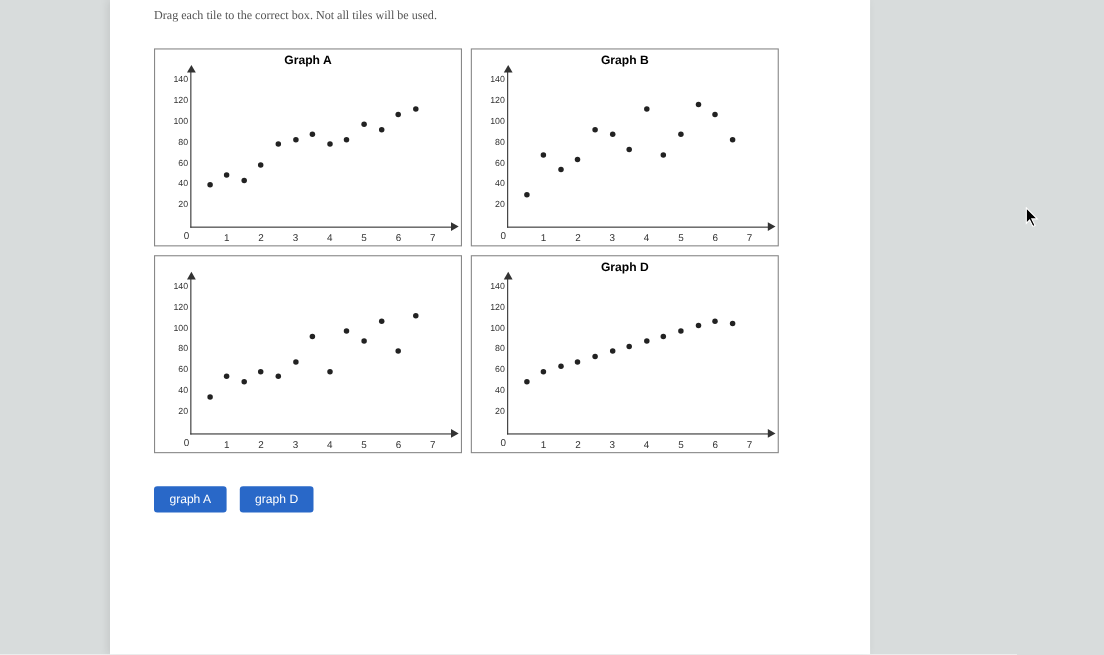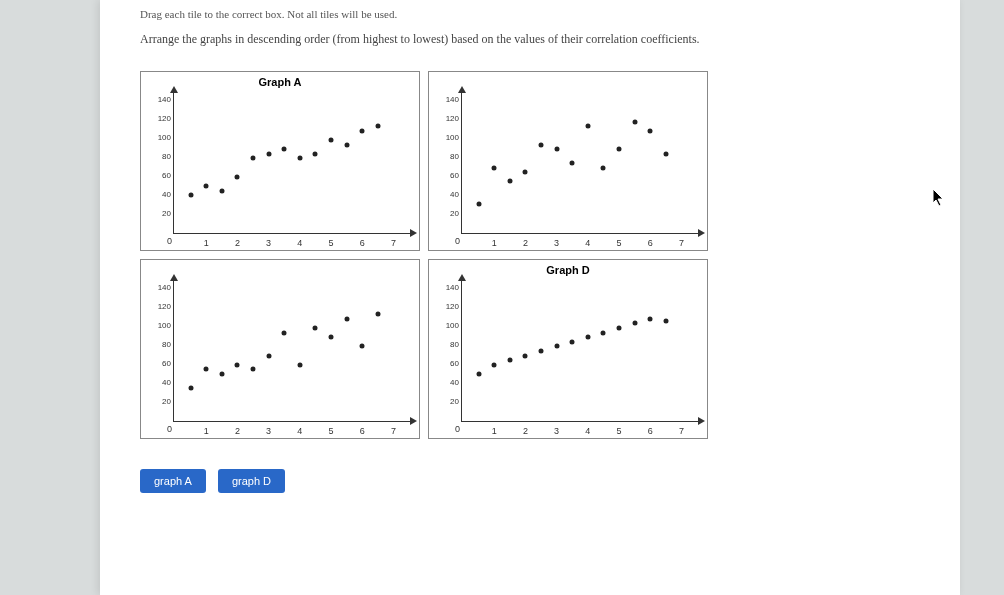--- a/index.html
+++ b/index.html
@@ -1,17 +1,17 @@
 <!DOCTYPE html>
 <html><head>
 <meta charset="utf-8">
 <style>
 *{margin:0;padding:0;box-sizing:border-box}
 body{font-family:Arial,sans-serif;background:#d8dcdc;width:1004px;height:595px;overflow:hidden;position:relative}
-.page{background:#fff;margin:0 0 16px 100px;padding:8px 20px 20px 40px;width:860px;min-height:595px;box-shadow:-2px 0 8px rgba(0,0,0,0.1)}
+.page{background:#fff;margin:0 0 16px 100px;padding:8px 20px 20px 40px;width:691px;min-height:595px;box-shadow:-2px 0 8px rgba(0,0,0,0.1)}
 .instr1{font-size:11px;color:#555;font-family:"Times New Roman",serif}
 .instr2{font-size:12px;color:#444;margin-top:12px;font-family:"Times New Roman",serif}
 .charts{margin-top:24px;display:flex;flex-wrap:wrap;gap:8px;width:580px}
 .chart-box{border:1px solid #888;width:280px;height:180px;position:relative;background:#fff}
 .chart-title{text-align:center;font-size:11px;font-weight:bold;margin-top:4px}
 .plot{position:absolute;left:34px;top:22px;right:10px;bottom:18px}
 .yaxis{position:absolute;left:4px;top:18px;bottom:18px;width:28px}
 .ylabel{position:absolute;right:2px;font-size:8px;color:#333;transform:translateY(50%)}
 .xaxis{position:absolute;left:34px;right:10px;bottom:2px;height:14px}
 .xlabel{position:absolute;bottom:0;font-size:9px;color:#333;transform:translateX(-50%)}
@@ -23,21 +23,20 @@
 .tiles{margin-top:30px;display:flex;gap:12px}
 .tile{background:#2968c8;color:#fff;padding:6px 14px;font-size:11px;border-radius:3px;cursor:move}
 .cursor{position:absolute;left:932px;top:188px;width:14px;height:20px;pointer-events:none}
 .origin{position:absolute;left:26px;bottom:4px;font-size:9px;color:#333}
 </style>
 </head>
 <body>
 
 <div class="page">
   <p class="instr1">Drag each tile to the correct box. Not all tiles will be used.</p>
-  <p class="instr2">Arrange the graphs in descending order (from highest to lowest) based on the values of their correlation coefficients.</p>
 
   <div class="charts">
     <div class="chart-box">
       <div class="chart-title">Graph A</div>
       <div class="axis-line-y"></div>
       <div class="axis-line-x"></div>
       <div class="arrow-up"></div>
       <div class="arrow-right"></div>
       <div class="origin">0</div>
       <div class="yaxis">
@@ -68,20 +67,21 @@
           <div class="pt" style="left: 46.6667%; bottom: 60%;"></div>
           <div class="pt" style="left: 53.3333%; bottom: 53.3333%;"></div>
           <div class="pt" style="left: 60%; bottom: 56.6667%;"></div>
           <div class="pt" style="left: 66.6667%; bottom: 66.6667%;"></div>
           <div class="pt" style="left: 73.3333%; bottom: 63.3333%;"></div>
           <div class="pt" style="left: 80%; bottom: 73.3333%;"></div>
           <div class="pt" style="left: 86.6667%; bottom: 76.6667%;"></div>
         </div>
     </div>
     <div class="chart-box">
+      <div class="chart-title">Graph B</div>
       <div class="axis-line-y"></div>
       <div class="axis-line-x"></div>
       <div class="arrow-up"></div>
       <div class="arrow-right"></div>
       <div class="origin">0</div>
       <div class="yaxis">
           <span class="ylabel" style="bottom: 13.3333%;">20</span>
           <span class="ylabel" style="bottom: 26.6667%;">40</span>
           <span class="ylabel" style="bottom: 40%;">60</span>
           <span class="ylabel" style="bottom: 53.3333%;">80</span>

